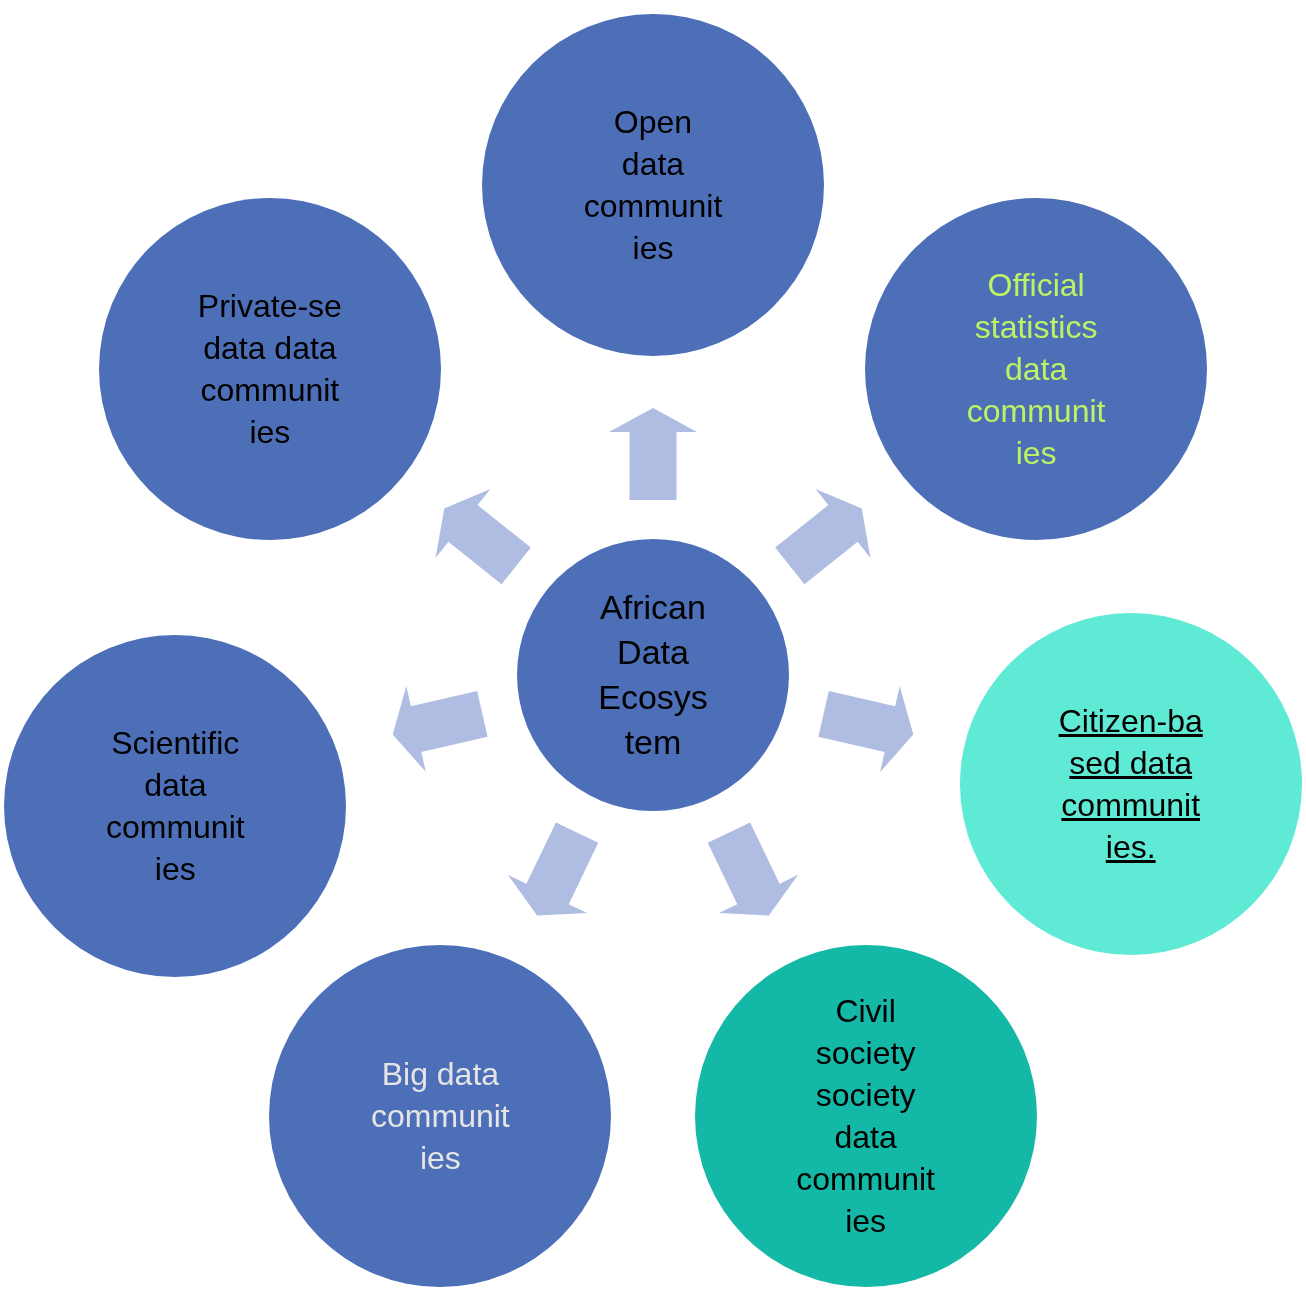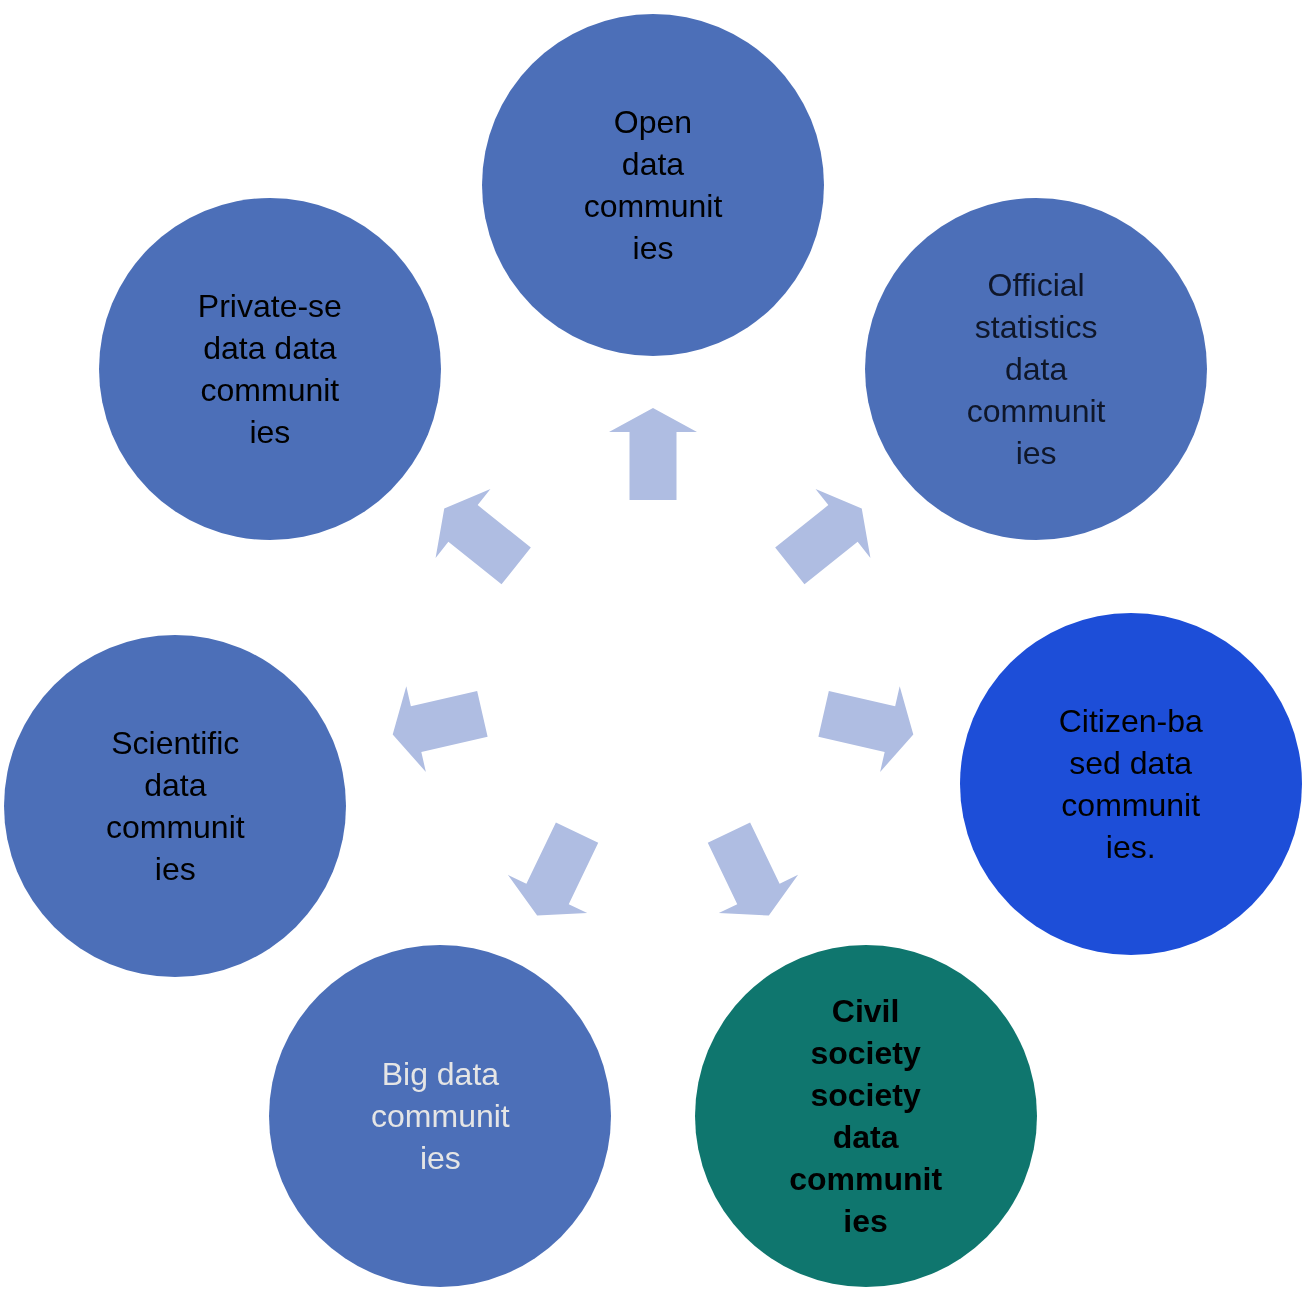--- a/index.html
+++ b/index.html
@@ -57,34 +57,34 @@
       <polygon points="653,408 609,432 629.5,432 629.5,500 676.5,500 676.5,432 697,432" fill="#AFBDE2" transform="rotate(205.71428571428572 653 675)"></polygon>
       <polygon points="653,408 609,432 629.5,432 629.5,500 676.5,500 676.5,432 697,432" fill="#AFBDE2" transform="rotate(257.14285714285717 653 675)"></polygon>
       <polygon points="653,408 609,432 629.5,432 629.5,500 676.5,500 676.5,432 697,432" fill="#AFBDE2" transform="rotate(308.57142857142856 653 675)"></polygon>
     </svg>
     <div class="node" style="left: 482px; top: 14px; width: 342px; height: 342px; background: rgb(76, 111, 184); color: rgb(0, 0, 0);">
       <div class="line">Open</div>
       <div class="line">data</div>
       <div class="line">communit</div>
       <div class="line">ies</div>
     </div>
-    <div class="node" style="left: 865.097px; top: 198.49px; width: 342px; height: 342px; background: rgb(76, 111, 184); color: #0f172a;">
+    <div class="node" style="left: 865.097px; top: 198.49px; width: 342px; height: 342px; background: rgb(76, 111, 184); color: #bef264;">
       <div class="line">Official</div>
       <div class="line">statistics</div>
       <div class="line">data</div>
       <div class="line">communit</div>
       <div class="line">ies</div>
     </div>
-    <div class="node" style="left: 959.715px; top: 613.035px; width: 342px; height: 342px; background: #1d4ed8; color: rgb(0, 0, 0);">
+    <div class="node" style="left: 959.715px; top: 613.035px; width: 342px; height: 342px; background: #5eead4; color: rgb(0, 0, 0); text-decoration: underline;">
       <div class="line">Citizen-ba</div>
       <div class="line">sed data</div>
       <div class="line">communit</div>
       <div class="line">ies.</div>
     </div>
-    <div class="node" style="left: 694.603px; top: 945.475px; width: 342px; height: 342px; background: #0f766e; color: rgb(0, 0, 0); font-weight: bold;">
+    <div class="node" style="left: 694.603px; top: 945.475px; width: 342px; height: 342px; background: #14b8a6; color: rgb(0, 0, 0);">
       <div class="line">Civil</div>
       <div class="line">society</div>
       <div class="line">society</div>
       <div class="line">data</div>
       <div class="line">communit</div>
       <div class="line">ies</div>
     </div>
     <div class="node" style="left: 269.397px; top: 945.475px; width: 342px; height: 342px; background: rgb(76, 111, 184); color: #e5e5e5;">
       <div class="line">Big data</div>
       <div class="line">communit</div>
@@ -95,13 +95,19 @@
       <div class="line">data</div>
       <div class="line">communit</div>
       <div class="line">ies</div>
     </div>
     <div class="node" style="left: 98.9026px; top: 198.49px; width: 342px; height: 342px; background: rgb(76, 111, 184); color: rgb(0, 0, 0); justify-content: center;">
       <div class="line">Private-se</div>
       <div class="line">data data</div>
       <div class="line">communit</div>
       <div class="line">ies</div>
     </div>
+    <div class="node center-node" style="left: 517px; top: 539px; width: 272px; height: 272px; background: rgb(76, 111, 184); color: rgb(0, 0, 0);">
+      <div class="line">African</div>
+      <div class="line">Data</div>
+      <div class="line">Ecosys</div>
+      <div class="line">tem</div>
+    </div>
   </div>
 
 </body></html>

